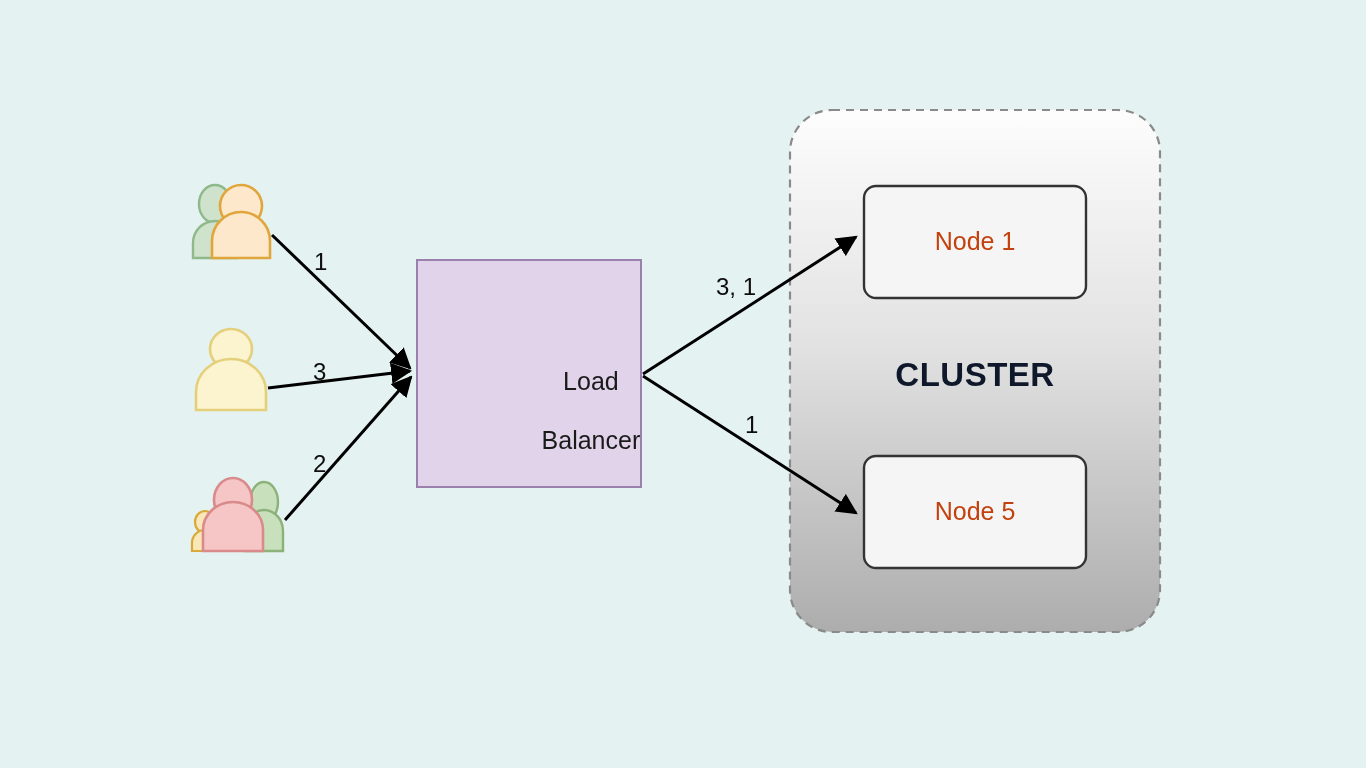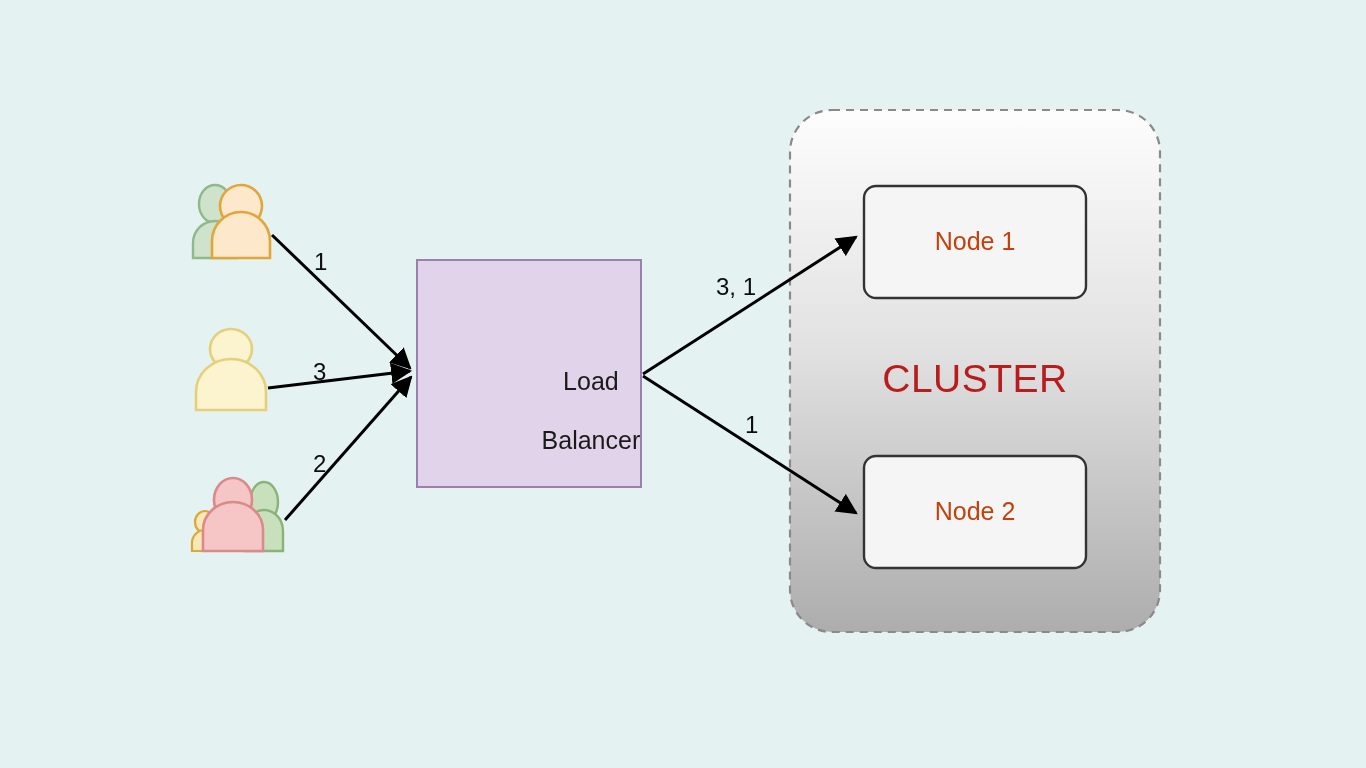--- a/index.html
+++ b/index.html
@@ -54,24 +54,24 @@
   .node2-label {
     left: 864px;
     top: 497px;
     width: 222px;
   }
   .cluster-label {
     left: 830px;
     top: 356px;
     width: 290px;
     text-align: center;
-    font-size: 39px;
-    font-weight: normal;
+    font-size: 33px;
+    font-weight: bold;
     letter-spacing: 0.5px;
-    color: #b91c1c;
+    color: #0f172a;
   }
   .edge-label {
     font-size: 24px;
     color: #0d0d0d;
   }
   .el-1  { left: 314px; top: 248px; }
   .el-3  { left: 313px; top: 358px; }
   .el-2  { left: 313px; top: 450px; }
   .el-32 { left: 716px; top: 273px; }
   .el-lower1 { left: 745px; top: 411px; }
@@ -142,21 +142,21 @@
     <line x1="643" y1="376" x2="856" y2="513" stroke="#000" stroke-width="3" marker-end="url(#arrowFull)"></line>
   </svg>
 
   <div class="txt lb-label">
     <span>Load</span><br>
     <span>Balancer</span>
   </div>
 
   <div class="txt node-label node1-label">Node 1</div>
 
-  <div class="txt node-label node2-label">Node 2</div>
+  <div class="txt node-label node2-label">Node 5</div>
 
   <div class="txt cluster-label">CLUSTER</div>
 
   <div class="txt edge-label el-1">1</div>
 
   <div class="txt edge-label el-3">3</div>
 
   <div class="txt edge-label el-2">2</div>
 
   <div class="txt edge-label el-32">3, 1</div>

